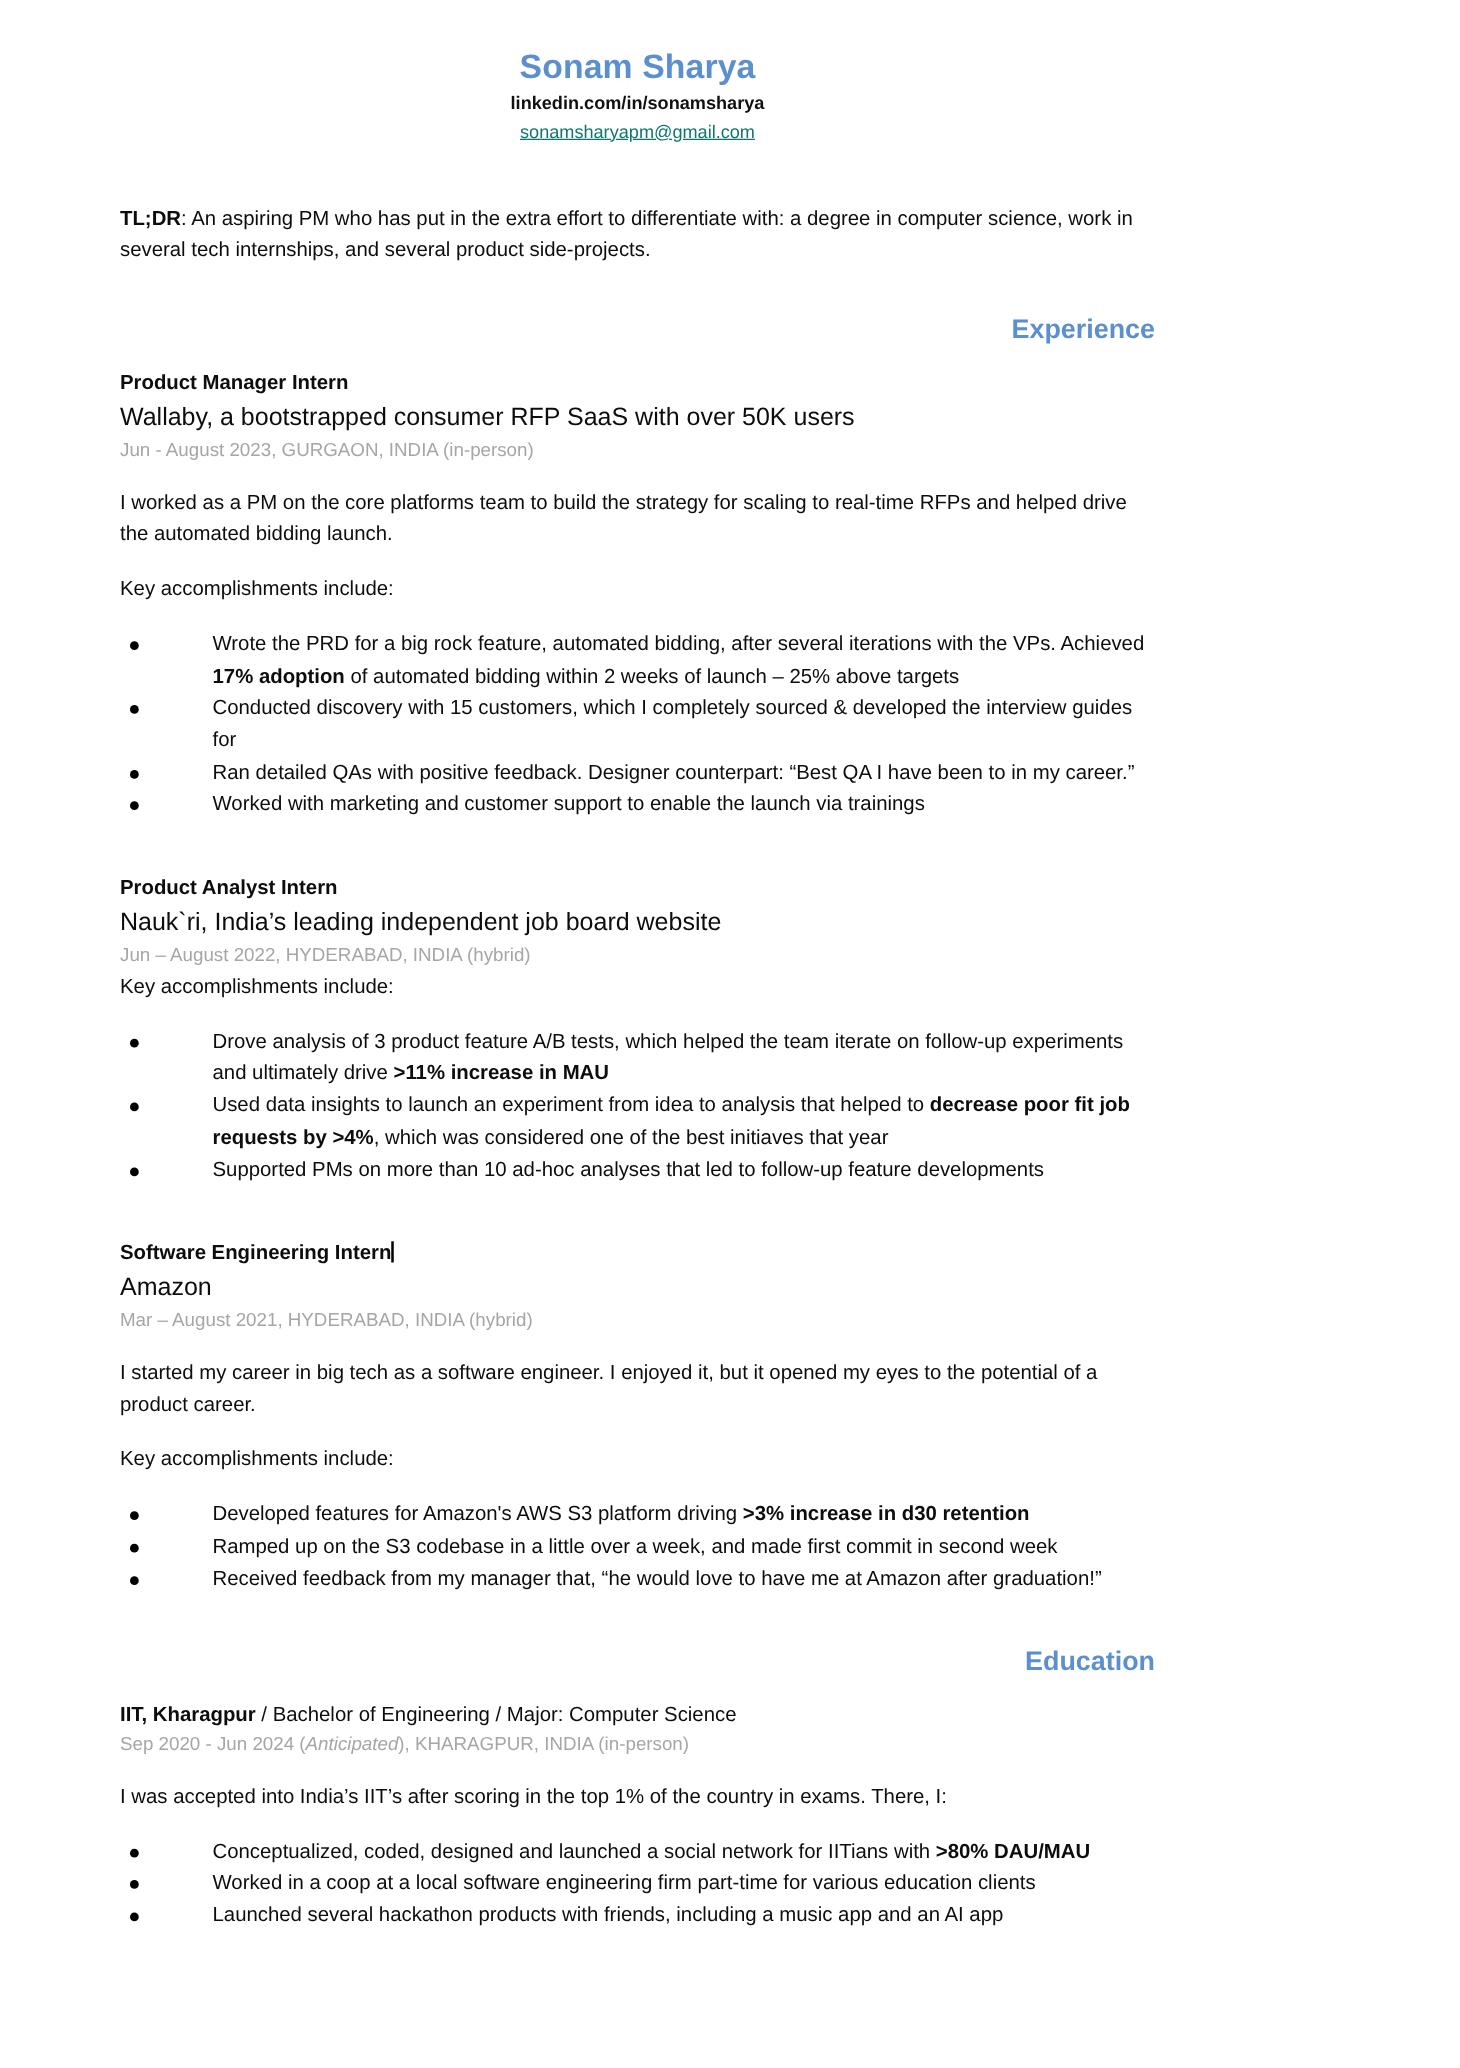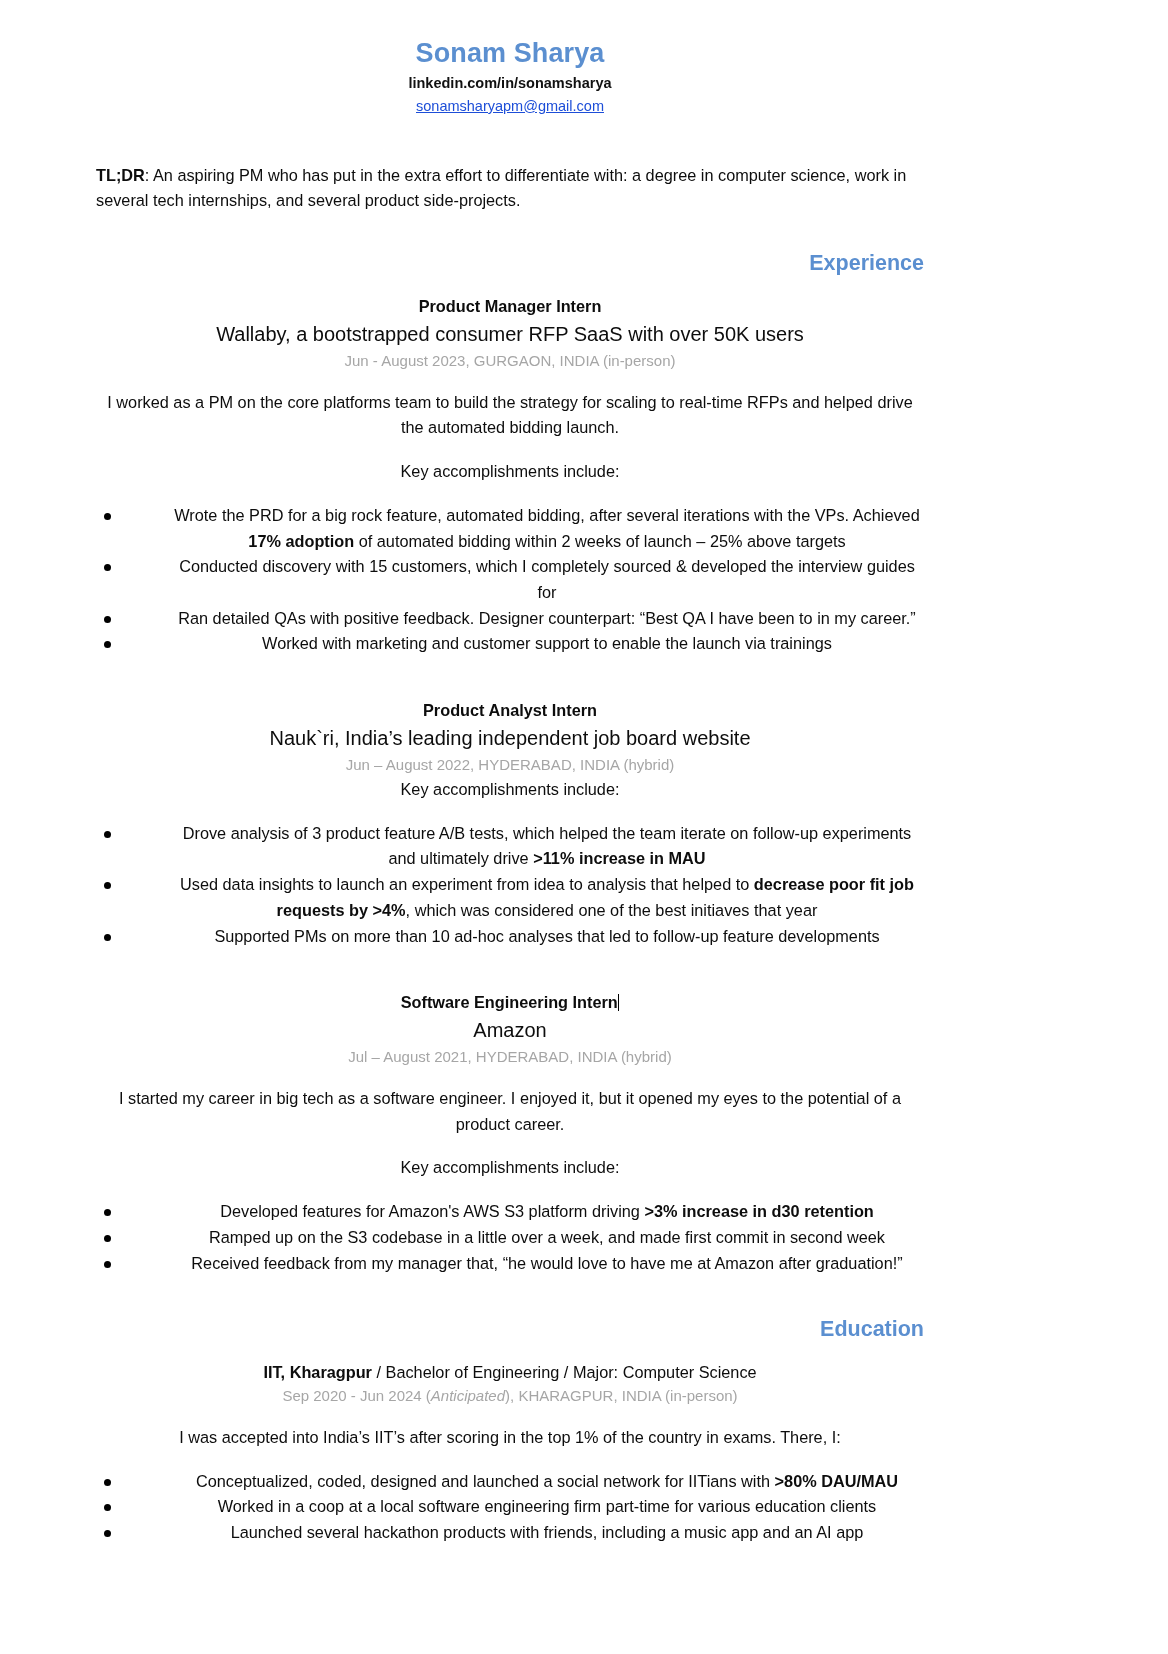--- a/index.html
+++ b/index.html
@@ -37,21 +37,21 @@
   }
   .doc-linkedin {
     font-size: 14.5px;
     font-weight: bold;
     color: #111111;
     line-height: 1.5;
     margin-top: 3px;
   }
   .doc-email {
     font-size: 14.5px;
-    color: #1d4ed8;
+    color: #0f766e;
     text-decoration: underline;
     line-height: 1.45;
     margin-top: 1px;
     display: inline-block;
   }
 
   
   .para {
     font-size: 16.3px;
     line-height: 1.58;
@@ -75,21 +75,20 @@
     line-height: 1.25;
     text-align: right;
   }
   .section-education {
     margin-top: 40px;
   }
 
   
   .entry {
     margin-bottom: 22px;
-    text-align: center;
   }
   .entry-title {
     font-size: 16.3px;
     font-weight: bold;
     color: #0d0d0d;
     line-height: 1.42;
     position: relative;
     display: inline-block;
   }
   .caret {
@@ -190,21 +189,21 @@
       <li><span>Used data insights to launch an experiment from idea to analysis that helped to </span><b>decrease poor fit job requests by &gt;4%</b><span>, which was considered one of the best initiaves that year</span></li>
       <li><span>Supported PMs on more than 10 ad-hoc analyses that led to follow-up feature developments</span></li>
     </ul>
   </div>
 
   <div class="entry-spacer"></div>
 
   <div class="entry">
     <div class="entry-title"><span>Software Engineering Intern</span><span class="caret"></span></div>
     <div class="entry-org">Amazon</div>
-    <div class="entry-meta">Jul – August 2021, HYDERABAD, INDIA (hybrid)</div>
+    <div class="entry-meta">Mar – August 2021, HYDERABAD, INDIA (hybrid)</div>
     <p class="para entry-body">I started my career in big tech as a software engineer. I enjoyed it, but it opened my eyes to the potential of a product career.</p>
     <p class="para">Key accomplishments include:</p>
     <ul class="bullets">
       <li><span>Developed features for Amazon's AWS S3 platform driving </span><b>&gt;3% increase in d30 retention</b></li>
       <li><span>Ramped up on the S3 codebase in a little over a week, and made first commit in second week</span></li>
       <li><span>Received feedback from my manager that, “he would love to have me at Amazon after graduation!”</span></li>
     </ul>
   </div>
 
   <div class="section-heading section-education">Education</div>

